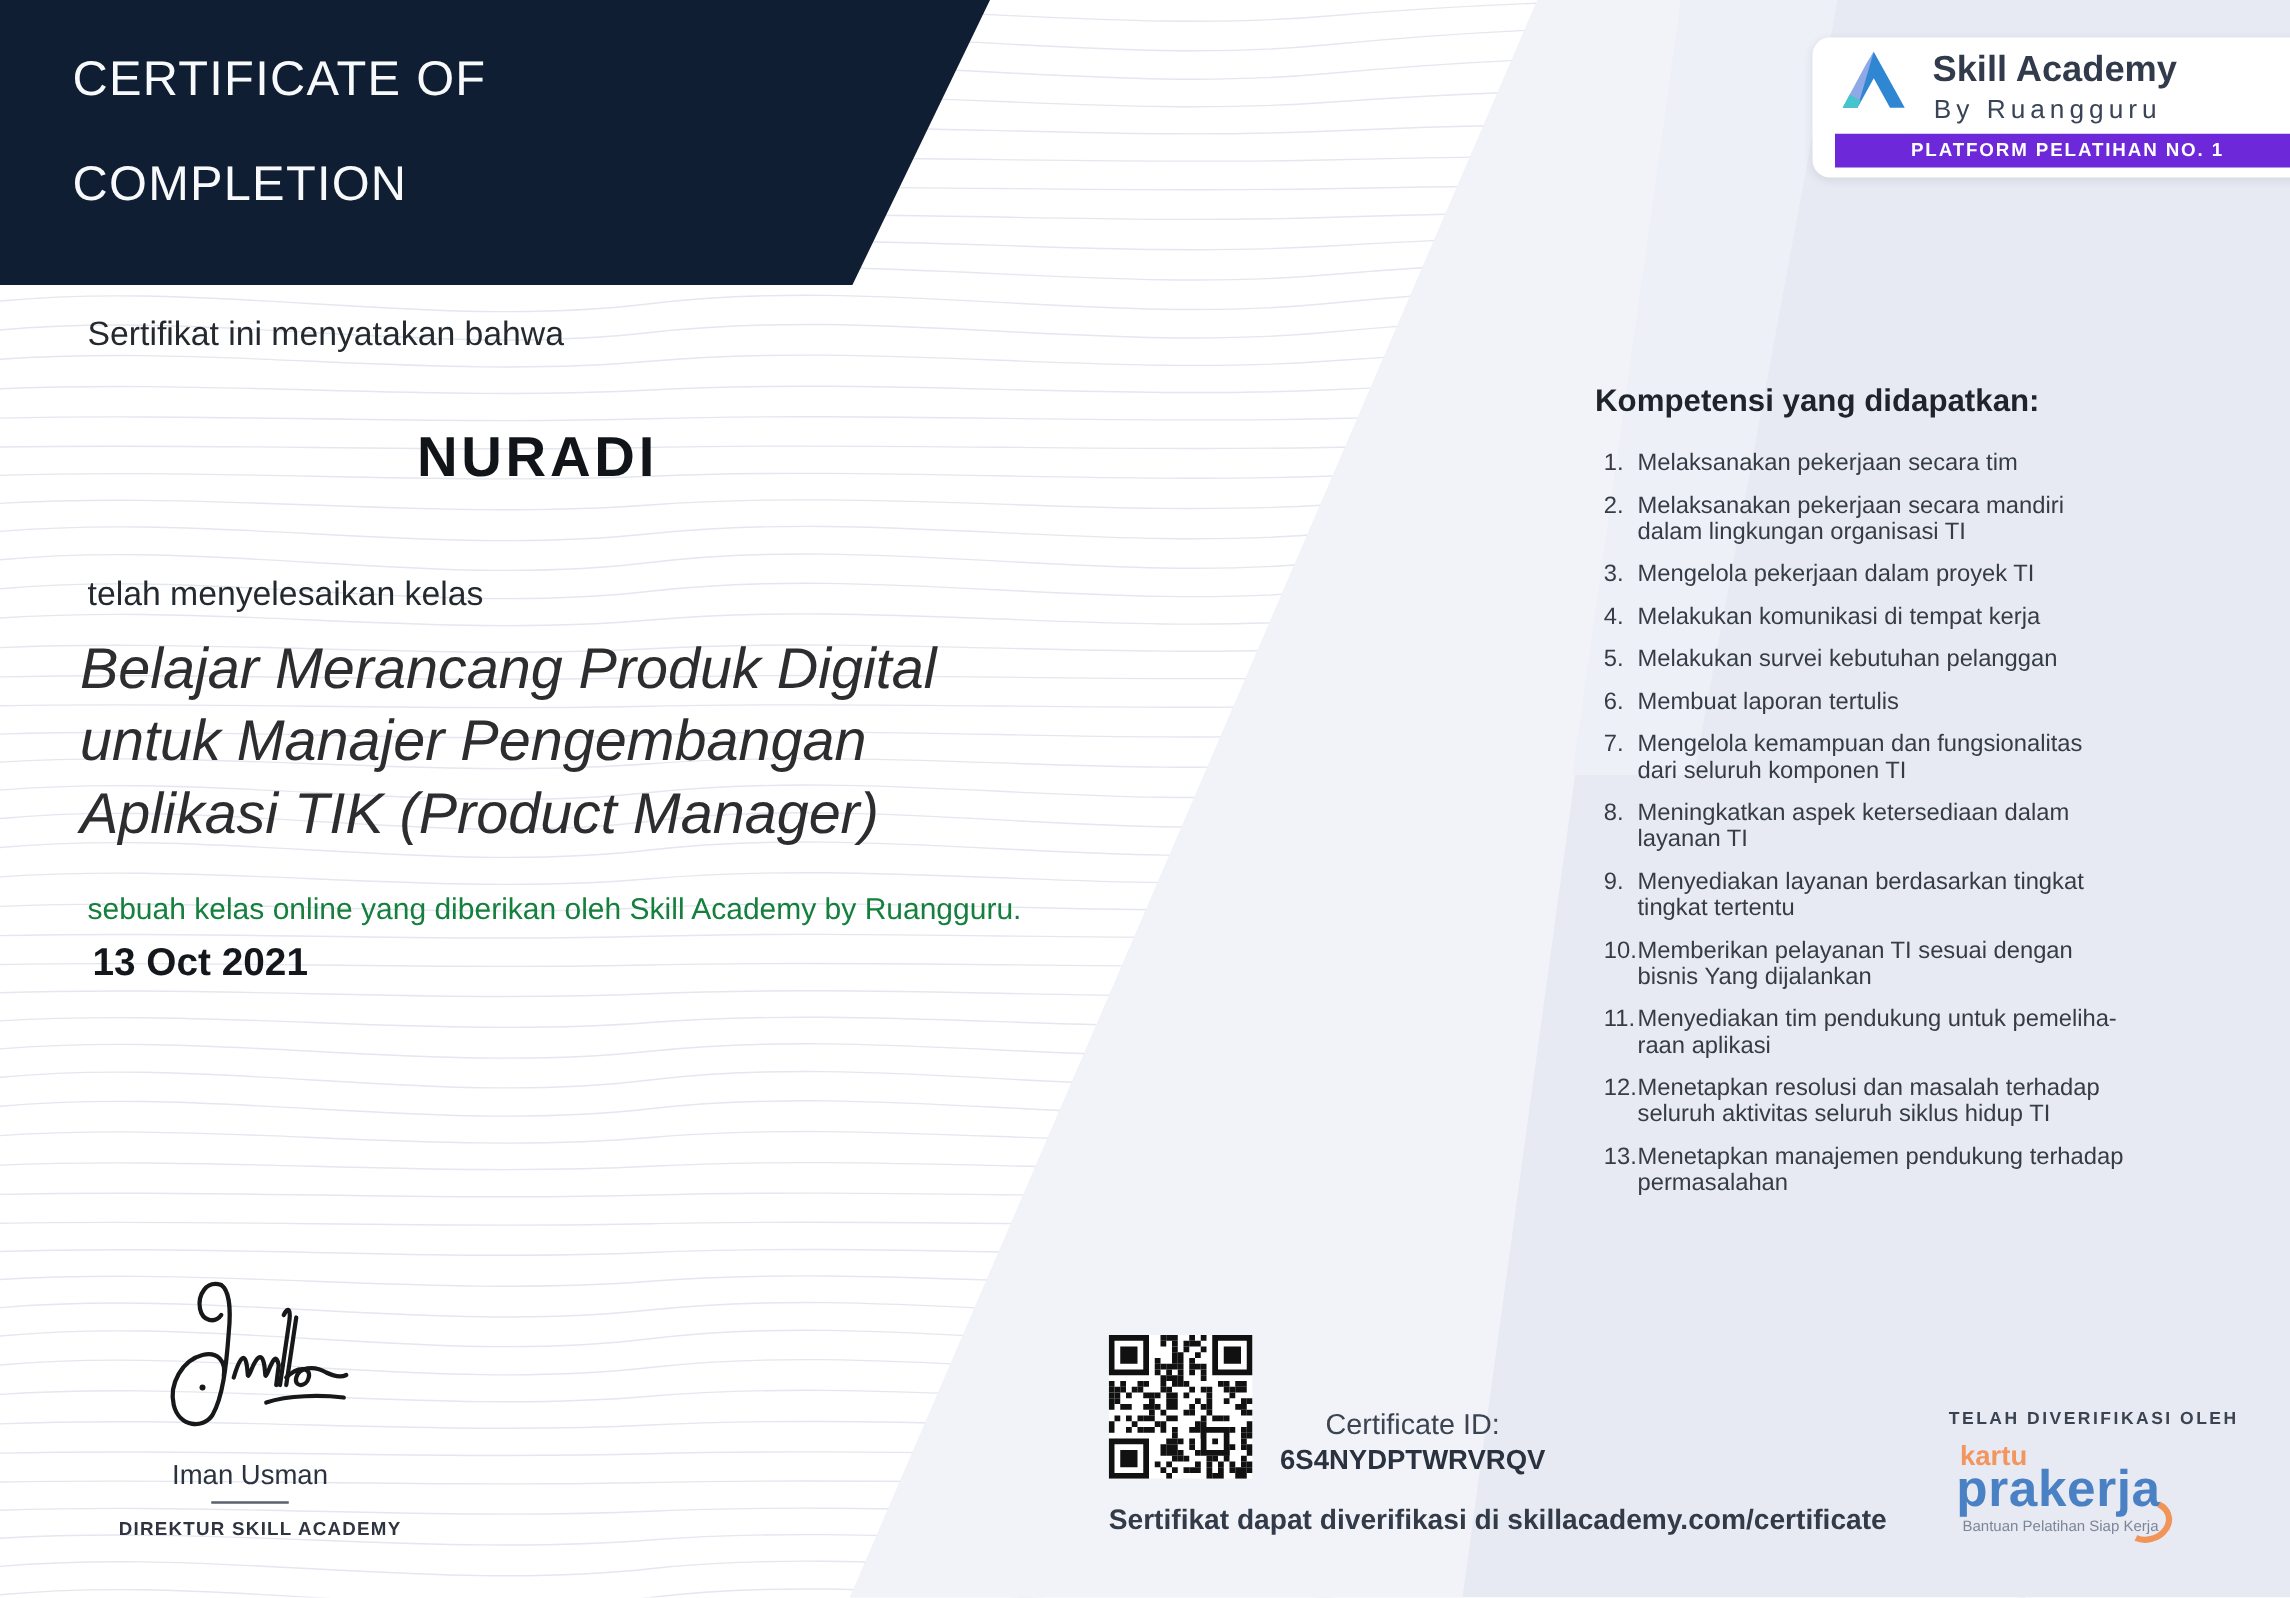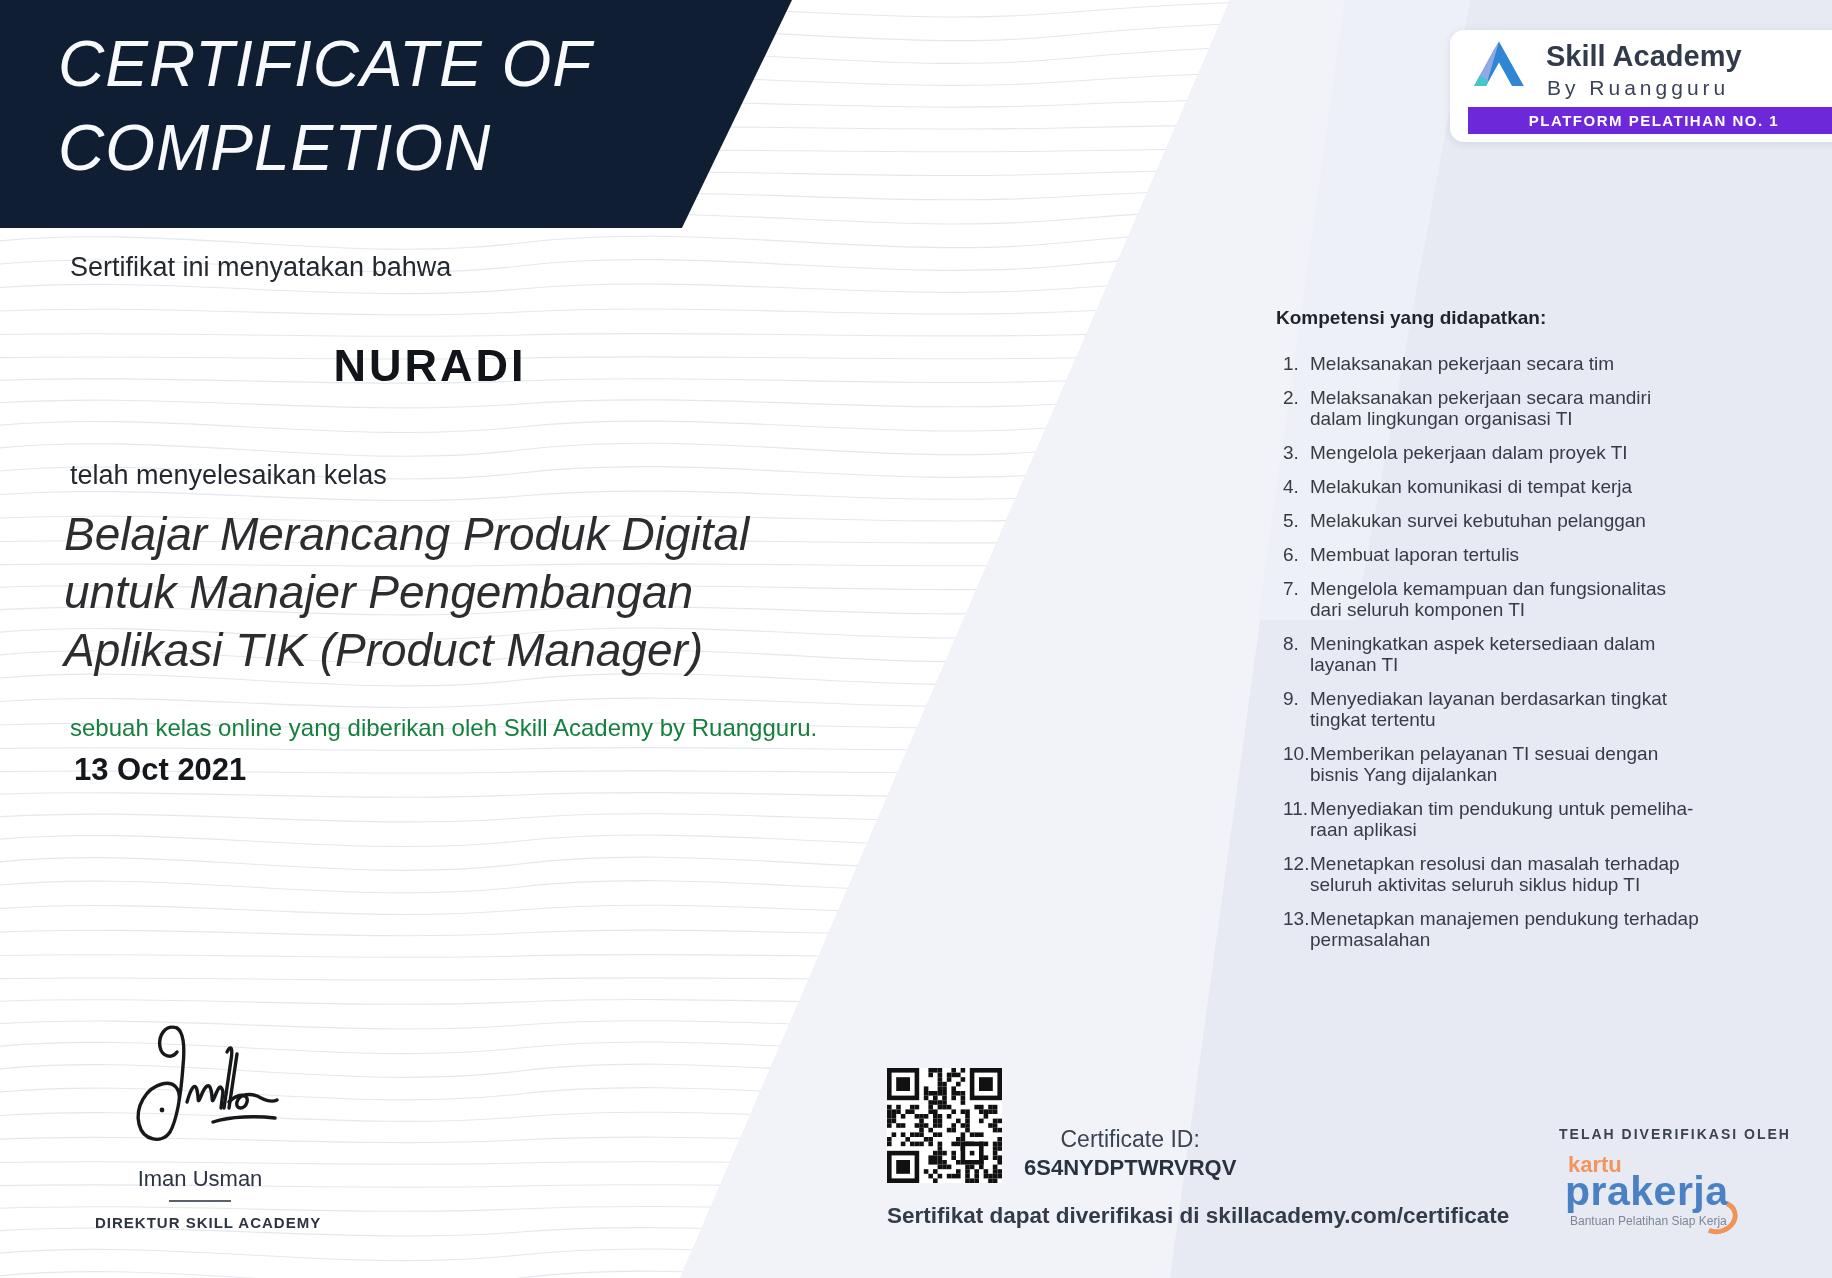--- a/index.html
+++ b/index.html
@@ -3,22 +3,22 @@
 <meta charset="utf-8">
 <style>
   html,body{margin:0;padding:0;background:#fff;}
   .cert{position:relative;width:1832px;height:1278px;overflow:hidden;
         font-family:"Liberation Sans","DejaVu Sans",sans-serif;}
   .bg{position:absolute;left:0;top:0;}
 
   
   .banner{position:absolute;left:0;top:0;width:792px;height:228px;background:#101e33;
           clip-path:polygon(0 0,100% 0,86.1% 100%,0 100%);}
-  .banner-title{position:absolute;left:58px;top:22px;color:#f7f9fb;font-style:italic;
-          font-size:64px;line-height:84px;letter-spacing:1px;font-weight:400;}
+  .banner-title{position:absolute;left:58px;top:22px;color:#f7f9fb;
+          font-size:39px;line-height:84px;letter-spacing:1px;font-weight:400;}
 
   
   .brand-card{position:absolute;left:1450px;top:30px;width:408px;height:112px;background:#fff;
           border-radius:14px;box-shadow:0 2px 8px rgba(30,40,70,.10);}
   .brand-mark{position:absolute;left:18px;top:8px;}
   .brand-name{position:absolute;left:96px;top:10px;font-size:29px;font-weight:bold;color:#323b4c;}
   .brand-by{position:absolute;left:97px;top:46px;font-size:21px;letter-spacing:4px;color:#3a4457;}
   .brand-badge{position:absolute;left:18px;right:18px;bottom:8px;height:27px;background:#6d28d9;
           color:#fff;font-size:15px;font-weight:bold;letter-spacing:1.5px;
           display:flex;align-items:center;justify-content:center;}
@@ -28,21 +28,21 @@
   .recipient{position:absolute;left:65px;top:340px;width:730px;text-align:center;
           font-size:45px;font-weight:bold;letter-spacing:3px;color:#111418;}
   .completed{position:absolute;left:70px;top:460px;font-size:27px;color:#24292f;}
   .course{position:absolute;left:64px;top:505px;font-size:46px;line-height:58px;
           font-style:italic;color:#2d2d2f;}
   .provider{position:absolute;left:70px;top:714px;font-size:24px;color:#15803d;}
   .date{position:absolute;left:74px;top:752px;font-size:31px;font-weight:bold;color:#14171c;}
 
   
   .comp{position:absolute;left:1283px;top:307px;width:420px;}
-  .comp-heading{font-size:19px;font-weight:bold;color:#1f242c;margin:0 0 24px -7px;}
+  .comp-heading{font-size:25px;font-weight:bold;color:#1f242c;margin:0 0 24px -7px;}
   .comp-list{list-style:none;margin:0;padding:0;}
   .comp-item{display:flex;margin-bottom:13px;font-size:19px;line-height:21px;color:#363c46;}
   .comp-num{flex:none;min-width:27px;}
   .comp-text{width:392px;}
 
   
   .sig-block{position:absolute;left:95px;top:1022px;width:210px;text-align:center;}
   .sig-svg{margin-left:10px;}
   .sig-name{font-size:22px;color:#2b3240;margin-top:2px;}
   .sig-divider{width:62px;height:0;border-top:2px solid #5a6270;margin:8px auto 12px auto;}

